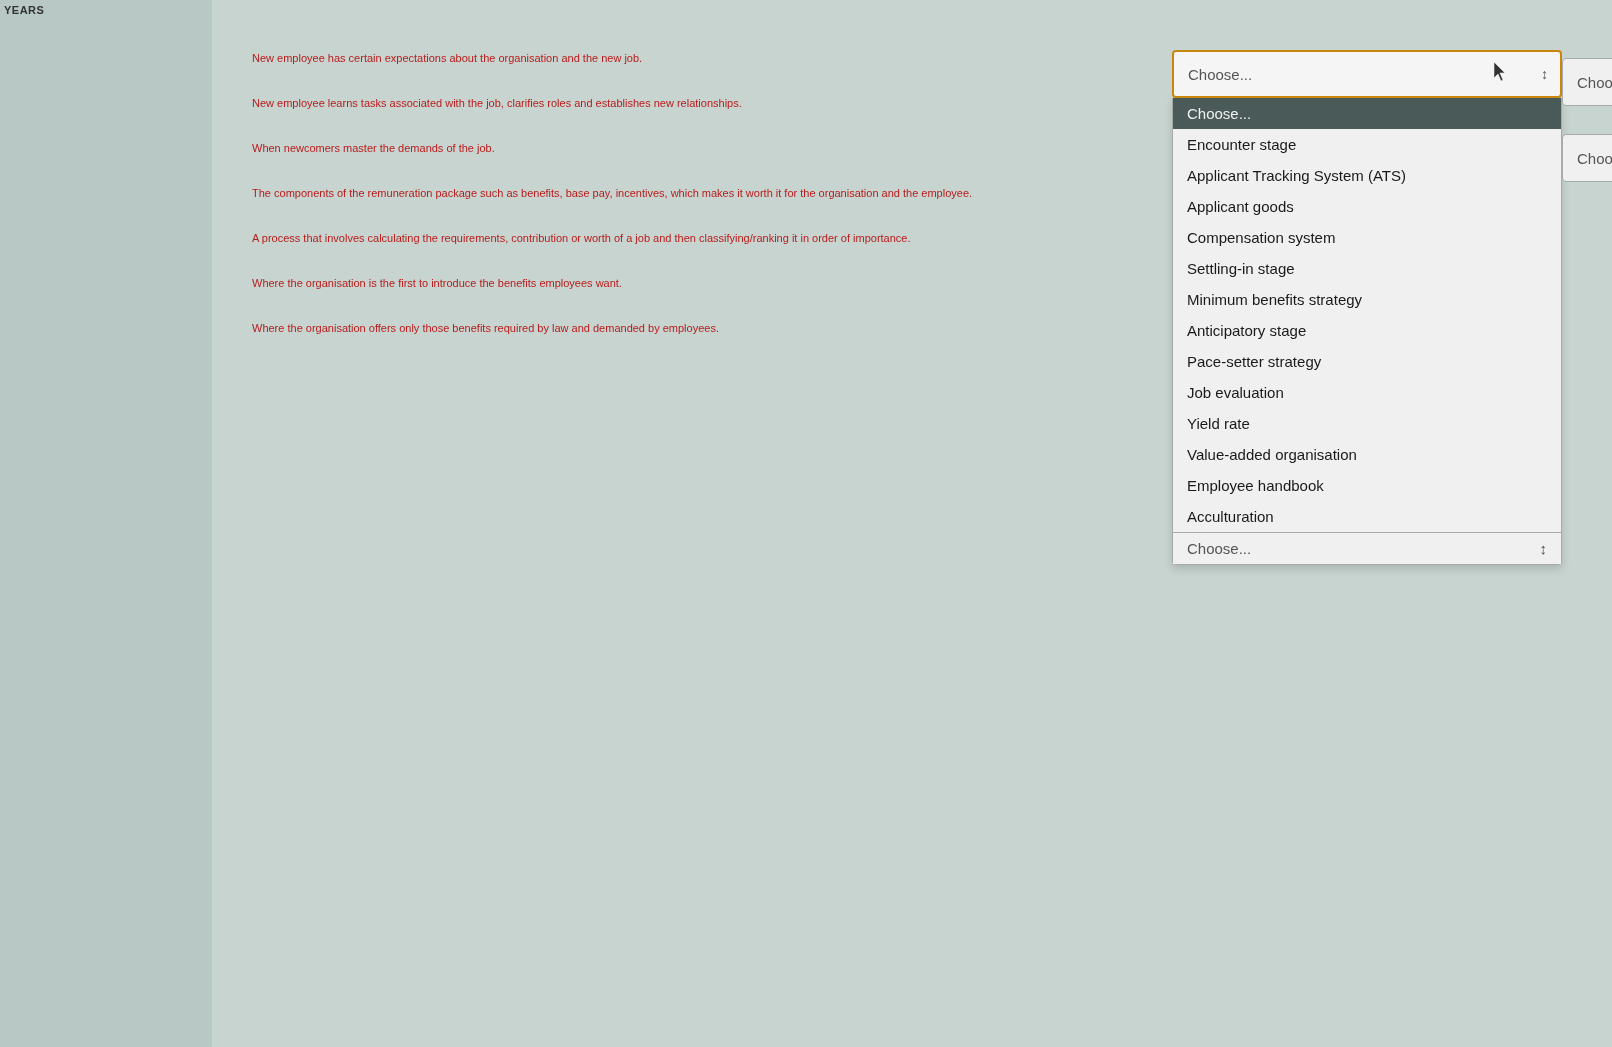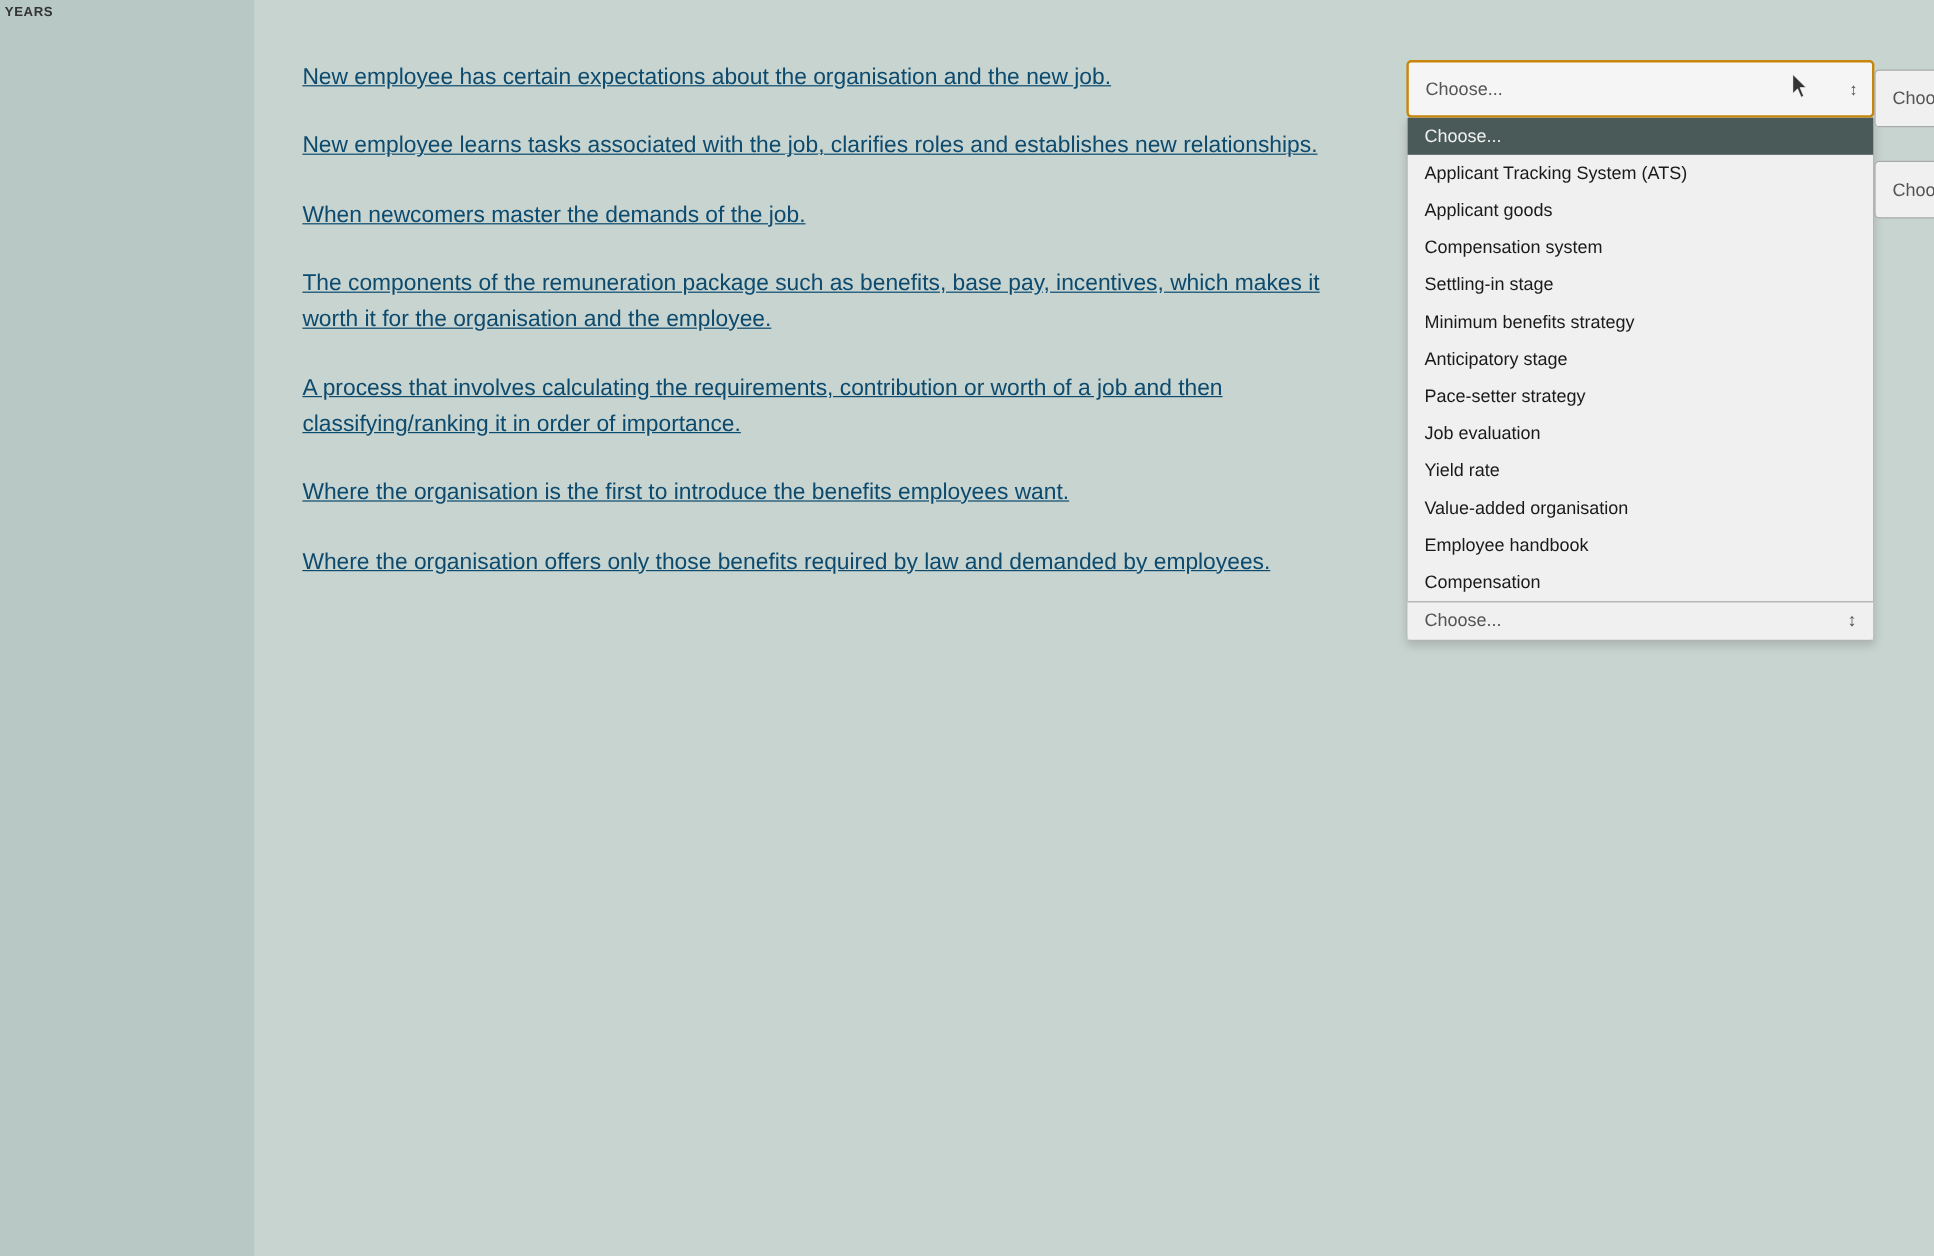--- a/index.html
+++ b/index.html
@@ -50,24 +50,23 @@
 
     .questions-column {
       flex: 1;
       display: flex;
       flex-direction: column;
       gap: 28px;
       padding-top: 30px;
     }
 
     .question-text {
-      font-size: 19px;
-      color: #0c4a6e;
+      font-size: 11px;
+      color: #b91c1c;
       line-height: 1.55;
-      text-decoration: underline;
     }
 
     .answers-column {
       width: 400px;
       display: flex;
       flex-direction: row;
       gap: 0;
       position: relative;
       padding-top: 30px;
     }
@@ -161,32 +160,33 @@
           <span style="position:absolute; right:52px; top:10px; pointer-events:none;">
             <svg width="14" height="20" viewBox="0 0 14 20">
               <polygon points="0,0 0,16 4,12 7,19 9,18 6,11 11,11" fill="#333" stroke="#fff" stroke-width="0.5"></polygon>
             </svg>
           </span>
           <span class="select-arrow">↕</span>
         </div>
 
         <div class="dropdown-open">
           <div class="dropdown-option highlighted">Choose...</div>
+          <div class="dropdown-option">Encounter stage</div>
           <div class="dropdown-option">Applicant Tracking System (ATS)</div>
           <div class="dropdown-option">Applicant goods</div>
           <div class="dropdown-option">Compensation system</div>
           <div class="dropdown-option">Settling-in stage</div>
           <div class="dropdown-option">Minimum benefits strategy</div>
           <div class="dropdown-option">Anticipatory stage</div>
           <div class="dropdown-option">Pace-setter strategy</div>
           <div class="dropdown-option">Job evaluation</div>
           <div class="dropdown-option">Yield rate</div>
           <div class="dropdown-option">Value-added organisation</div>
           <div class="dropdown-option">Employee handbook</div>
-          <div class="dropdown-option">Compensation</div>
+          <div class="dropdown-option">Acculturation</div>
           <div class="choose-at-bottom">
             <span style="color:#555; font-size:15px;">Choose...</span>
             <span class="select-arrow-inline" style="margin-left:auto;">↕</span>
           </div>
         </div>
       </div>
 
       <div style="margin-top: 8px; display:flex; flex-direction:column; gap:28px;">
         <div class="bottom-select-wrapper">
           <div style="position:relative; width:390px; height:48px; border:1.5px solid #aaa; border-radius:4px; background:#f0f0f0; display:flex; align-items:center; padding:0 40px 0 14px; cursor:pointer;">

